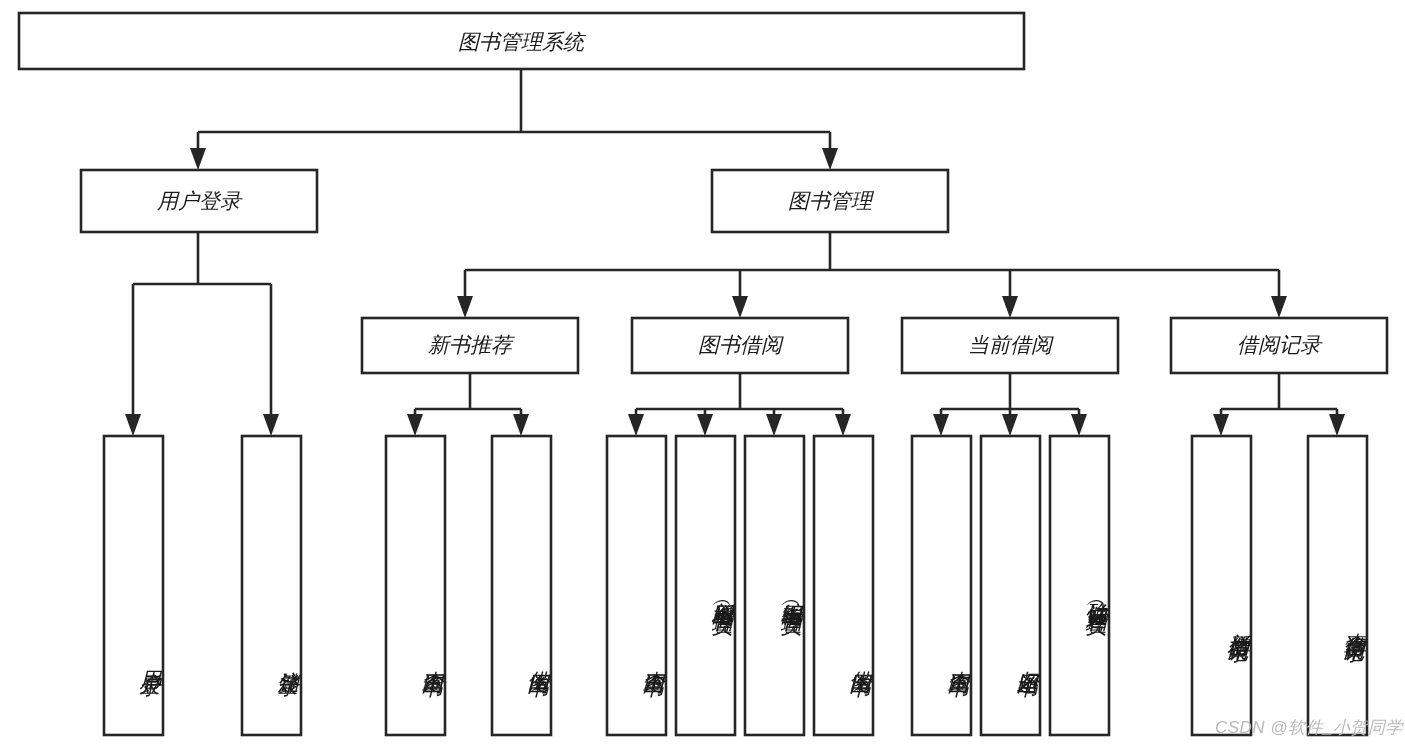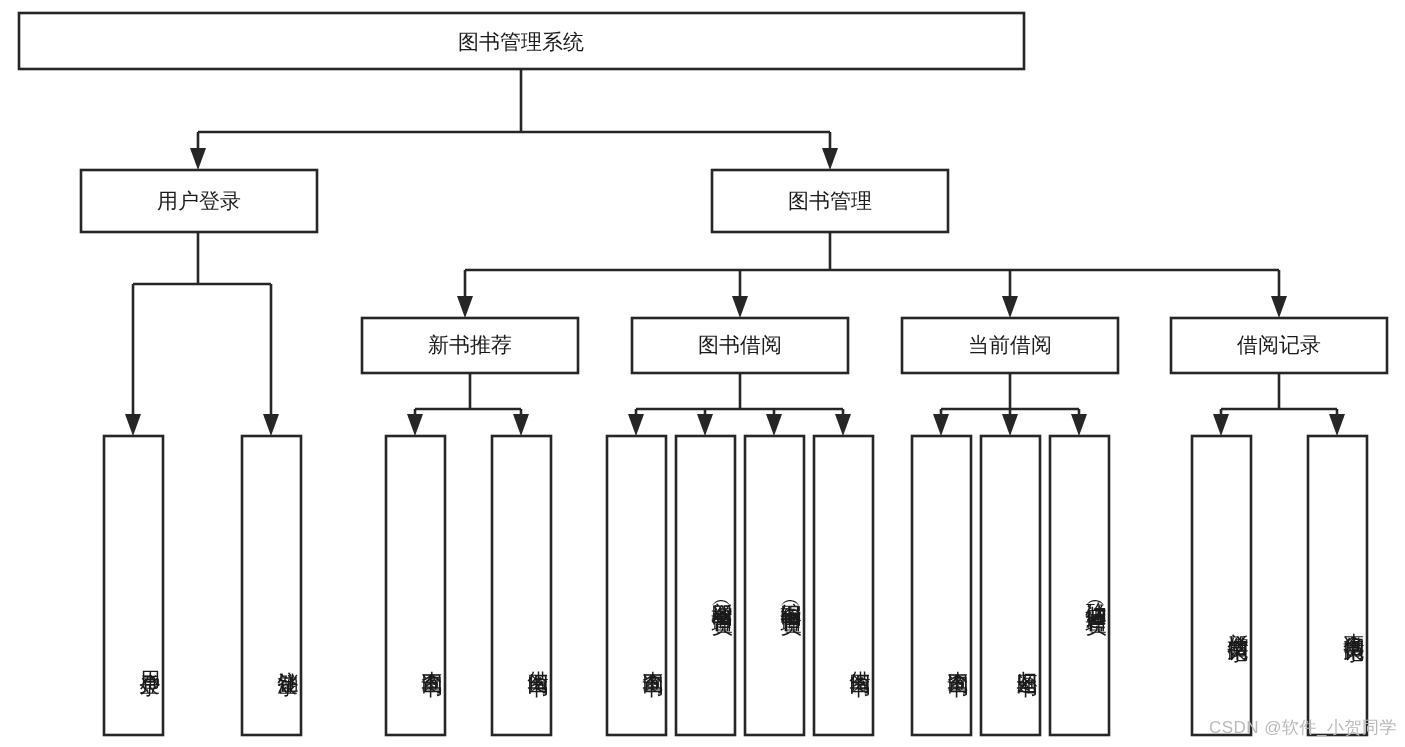--- a/index.html
+++ b/index.html
@@ -11,20 +11,21 @@
     width: 1405px;
     height: 747px;
     font-family: "Liberation Sans", "DejaVu Sans", sans-serif;
     overflow: hidden;
   }
   #diagram-root {
     position: relative;
     width: 1405px;
     height: 747px;
     background: #ffffff;
+    font-style: italic;
   }
   svg.canvas {
     position: absolute;
     left: 0;
     top: 0;
     width: 1405px;
     height: 747px;
   }
   .node-box {
     fill: #ffffff;
@@ -58,21 +59,21 @@
     color: #1a1a1a;
     white-space: nowrap;
     text-align: center;
     display: flex;
     align-items: flex-start;
     justify-content: center;
     pointer-events: none;
   }
   .watermark {
     position: absolute;
-    right: 8px;
+    right: 2px;
     bottom: 8px;
     font-family: "Liberation Sans", "DejaVu Sans", sans-serif;
     font-size: 17px;
     color: #b9b9b9;
     white-space: nowrap;
     letter-spacing: 0.5px;
   }
 </style>
 </head>
 <body>

